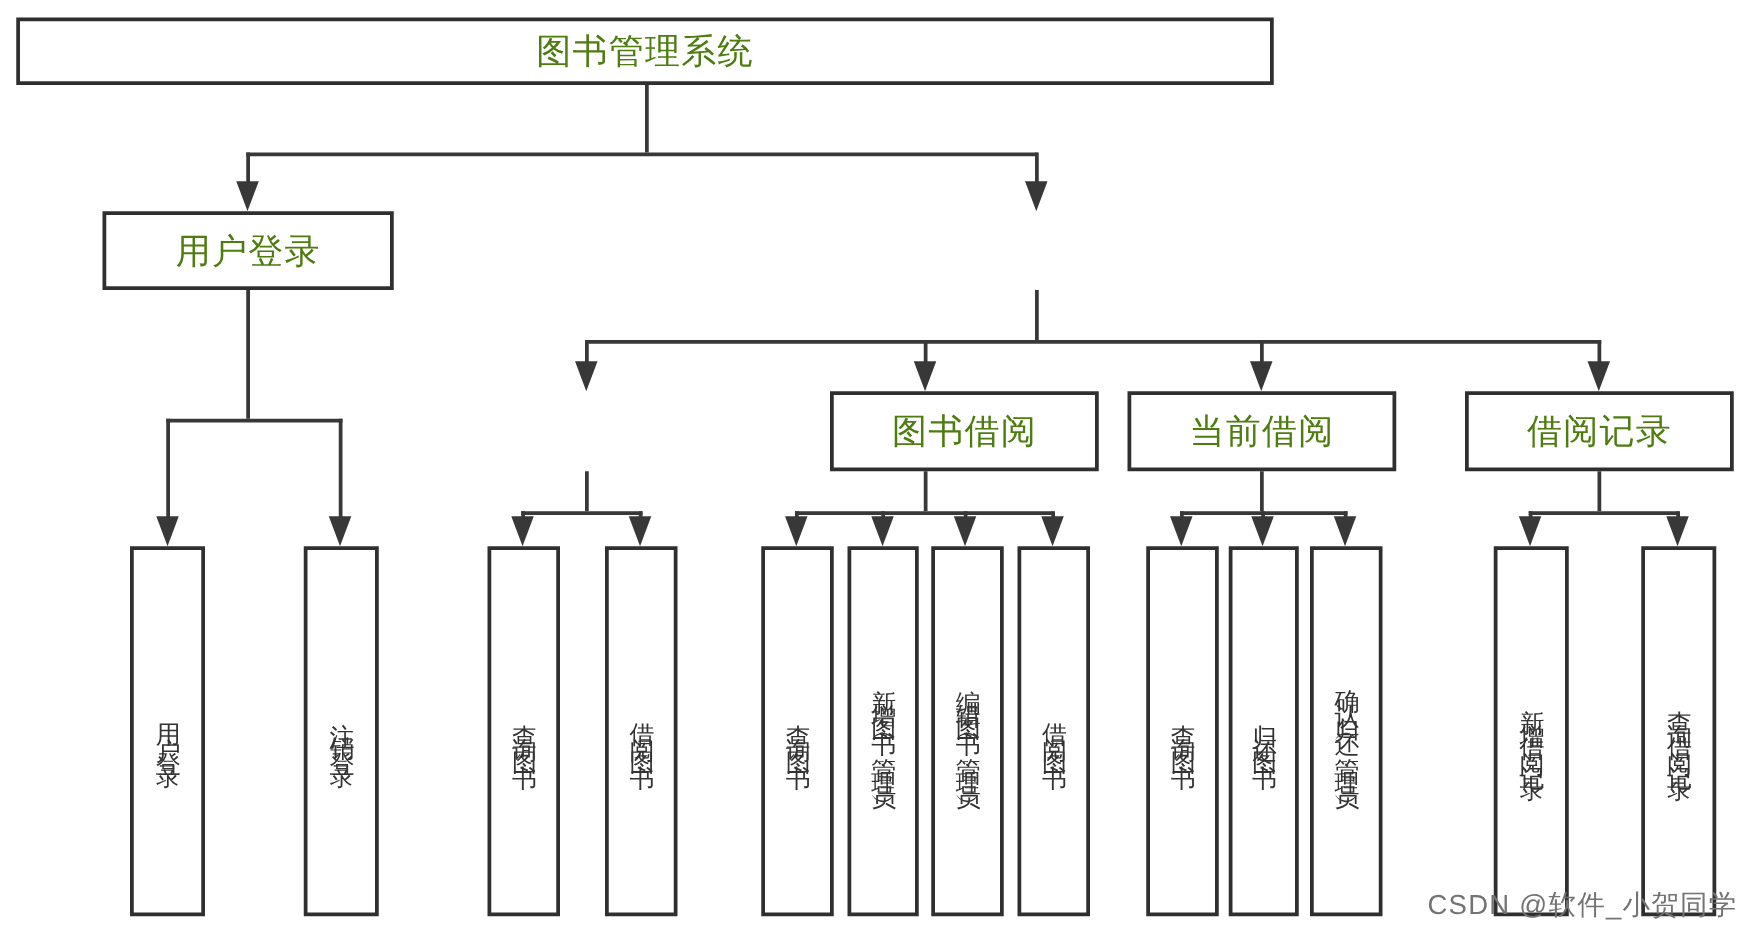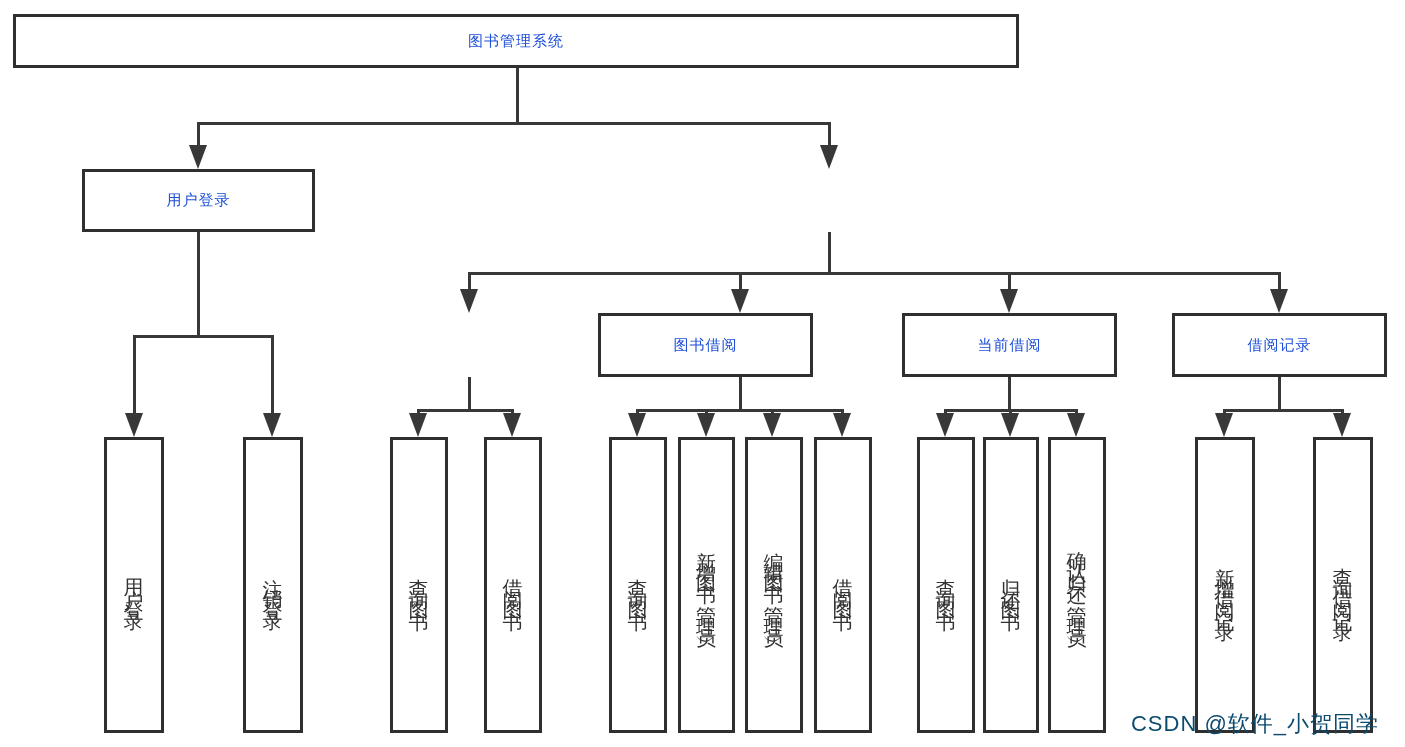--- a/index.html
+++ b/index.html
@@ -5,36 +5,36 @@
   html,body{margin:0;padding:0;background:#ffffff;}
   .canvas{
     position:relative;width:1405px;height:747px;background:#ffffff;overflow:hidden;
     font-family:"Liberation Sans","DejaVu Sans",sans-serif;color:#333333;
   }
   .box{
     position:absolute;box-sizing:border-box;background:#ffffff;
     border:3px solid #2f2f2f;display:flex;align-items:center;justify-content:center;
   }
   .h-label{
-    font-size:15px;letter-spacing:1px;color:#1d4ed8;white-space:nowrap;
+    font-size:28px;letter-spacing:1px;color:#4d7c0f;white-space:nowrap;
   }
   .v-label{
     writing-mode:vertical-rl;text-orientation:mixed;
     font-size:20px;letter-spacing:11px;color:#333333;line-height:1;
   }
   .line{position:absolute;background:#383838;}
   .v{width:3px;}
   .h{height:3px;}
   .arrow{
     position:absolute;width:0;height:0;
     border-left:9px solid transparent;border-right:9px solid transparent;
     border-top:24px solid #383838;
   }
   .watermark{
-    position:absolute;right:26px;bottom:8px;font-size:22px;color:#0c4a6e;
+    position:absolute;right:15px;bottom:8px;font-size:22px;color:#737373;
     letter-spacing:1px;z-index:5;white-space:nowrap;
   }
 </style>
 </head>
 <body>
 
 <div class="canvas">
 
   <div class="box" style="left:13px;top:14px;width:1006px;height:54px">
     <span class="h-label">图书管理系统</span>
@@ -62,21 +62,21 @@
   <div class="line h" style="left:468px;top:272px;width:813px"></div>
   <div class="line v" style="left:468px;top:272px;height:19px"></div>
   <div class="arrow" style="left:460px;top:289px"></div>
   <div class="line v" style="left:739px;top:272px;height:19px"></div>
   <div class="arrow" style="left:731px;top:289px"></div>
   <div class="line v" style="left:1008px;top:272px;height:19px"></div>
   <div class="arrow" style="left:1000px;top:289px"></div>
   <div class="line v" style="left:1278px;top:272px;height:19px"></div>
   <div class="arrow" style="left:1270px;top:289px"></div>
 
-  <div class="box" style="left:598px;top:313px;width:215px;height:64px">
+  <div class="box" style="left:664px;top:313px;width:215px;height:64px">
     <span class="h-label">图书借阅</span>
   </div>
   <div class="box" style="left:1172px;top:313px;width:215px;height:64px">
     <span class="h-label">借阅记录</span>
   </div>
   <div class="box" style="left:902px;top:313px;width:215px;height:64px">
     <span class="h-label">当前借阅</span>
   </div>
 
   <div class="line v" style="left:468px;top:377px;height:32px"></div>

